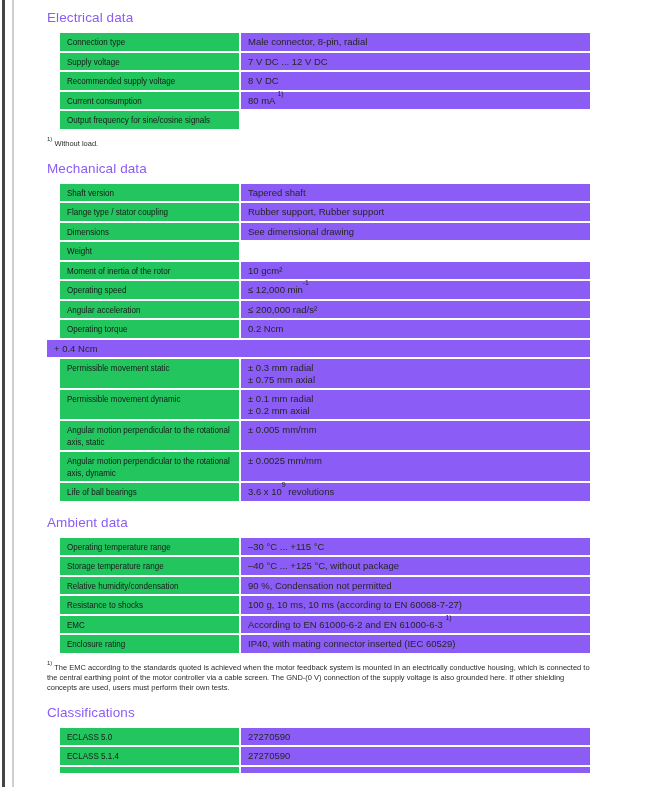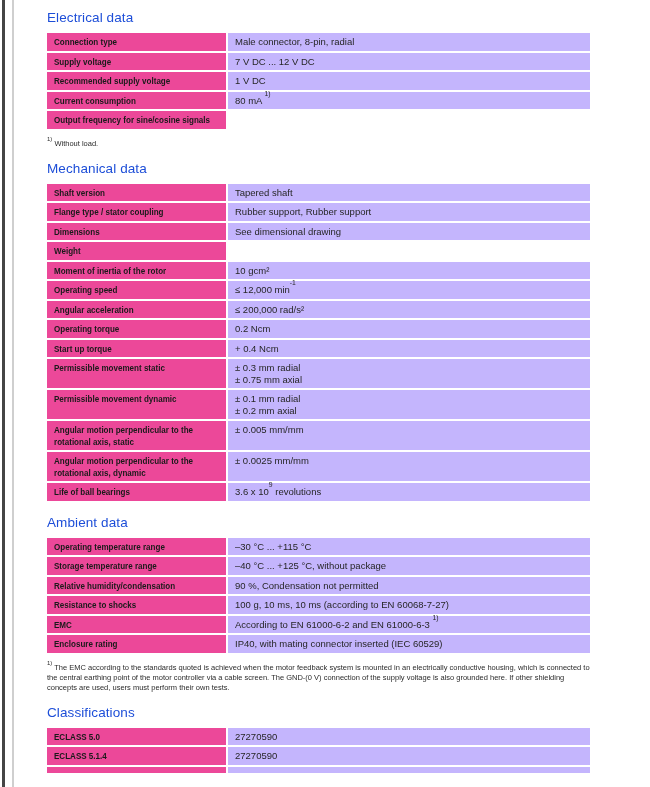--- a/index.html
+++ b/index.html
@@ -9,38 +9,39 @@
     font-family: "Liberation Sans", sans-serif;
     overflow: hidden;
   }
   .page { position: relative; width: 650px; height: 787px; background: #fff; }
   .edge-bar  { position: absolute; left: 2px;  top: 0; width: 3px;   height: 787px; background: #454545; }
   .edge-line { position: absolute; left: 12px; top: 0; width: 1.5px; height: 787px; background: #cfcfcf; }
   .content { position: absolute; left: 47px; top: 10px; width: 543px; }
 
   .section { margin: 0; }
   .section-heading {
-    font-size: 13.5px; font-weight: 400; color: #1d4ed8;
+    font-size: 13.5px; font-weight: 400; color: #8b5cf6;
     letter-spacing: 0.1px; margin: 0 0 8px 0;
   }
   .section + .section .section-heading { margin-top: 12px; }
 
   .spec-table { width: 100%; }
   .row { display: flex; border-bottom: 2px solid #ffffff; }
   .cell-l {
     width: 181px; box-sizing: border-box; flex: none;
-    background: #ec4899; border-right: 2px solid #ffffff;
+    background: #22c55e; border-right: 2px solid #ffffff;
     padding: 3px 4px 3px 7px;
-    font-size: 9.5px; line-height: 11.5px; font-weight: 700; color: #1a1a1a;
+    font-size: 9.5px; line-height: 11.5px; font-weight: 400; color: #1a1a1a;
     overflow: hidden;
+    margin-left: 13px;
   }
   .cond { width: 118%; transform: scaleX(0.847); transform-origin: 0 0; }
   .cell-r {
     flex: 1; box-sizing: border-box;
-    background: #c4b5fd;
+    background: #8b5cf6;
     padding: 3px 6px 3px 7px;
     font-size: 9.5px; line-height: 11.5px; font-weight: 400; color: #262626;
   }
   sup.s {
     font-size: 6.8px; line-height: 0;
     vertical-align: top; position: relative; top: -1px;
   }
   .footnote {
     margin: 8px 0 4px 0;
     font-size: 7.5px; line-height: 10px; color: #2b2b2b;
@@ -74,21 +75,21 @@
             </div>
             <div class="cell-r">
               <div class="value-line"><span>7 V DC ... 12 V DC</span></div>
             </div>
           </div>
           <div class="row">
             <div class="cell-l">
               <div class="cond">Recommended supply voltage</div>
             </div>
             <div class="cell-r">
-              <div class="value-line"><span>1 V DC</span></div>
+              <div class="value-line"><span>8 V DC</span></div>
             </div>
           </div>
           <div class="row">
             <div class="cell-l">
               <div class="cond">Current consumption</div>
             </div>
             <div class="cell-r">
               <div class="value-line"><span>80 mA </span><sup class="s">1)</sup></div>
             </div>
           </div>
@@ -158,23 +159,20 @@
           </div>
           <div class="row">
             <div class="cell-l">
               <div class="cond">Operating torque</div>
             </div>
             <div class="cell-r">
               <div class="value-line"><span>0.2 Ncm</span></div>
             </div>
           </div>
           <div class="row">
-            <div class="cell-l">
-              <div class="cond">Start up torque</div>
-            </div>
             <div class="cell-r">
               <div class="value-line"><span>+ 0.4 Ncm</span></div>
             </div>
           </div>
           <div class="row">
             <div class="cell-l">
               <div class="cond">Permissible movement static</div>
             </div>
             <div class="cell-r">
               <div class="value-line"><span>± 0.3 mm radial</span></div>

